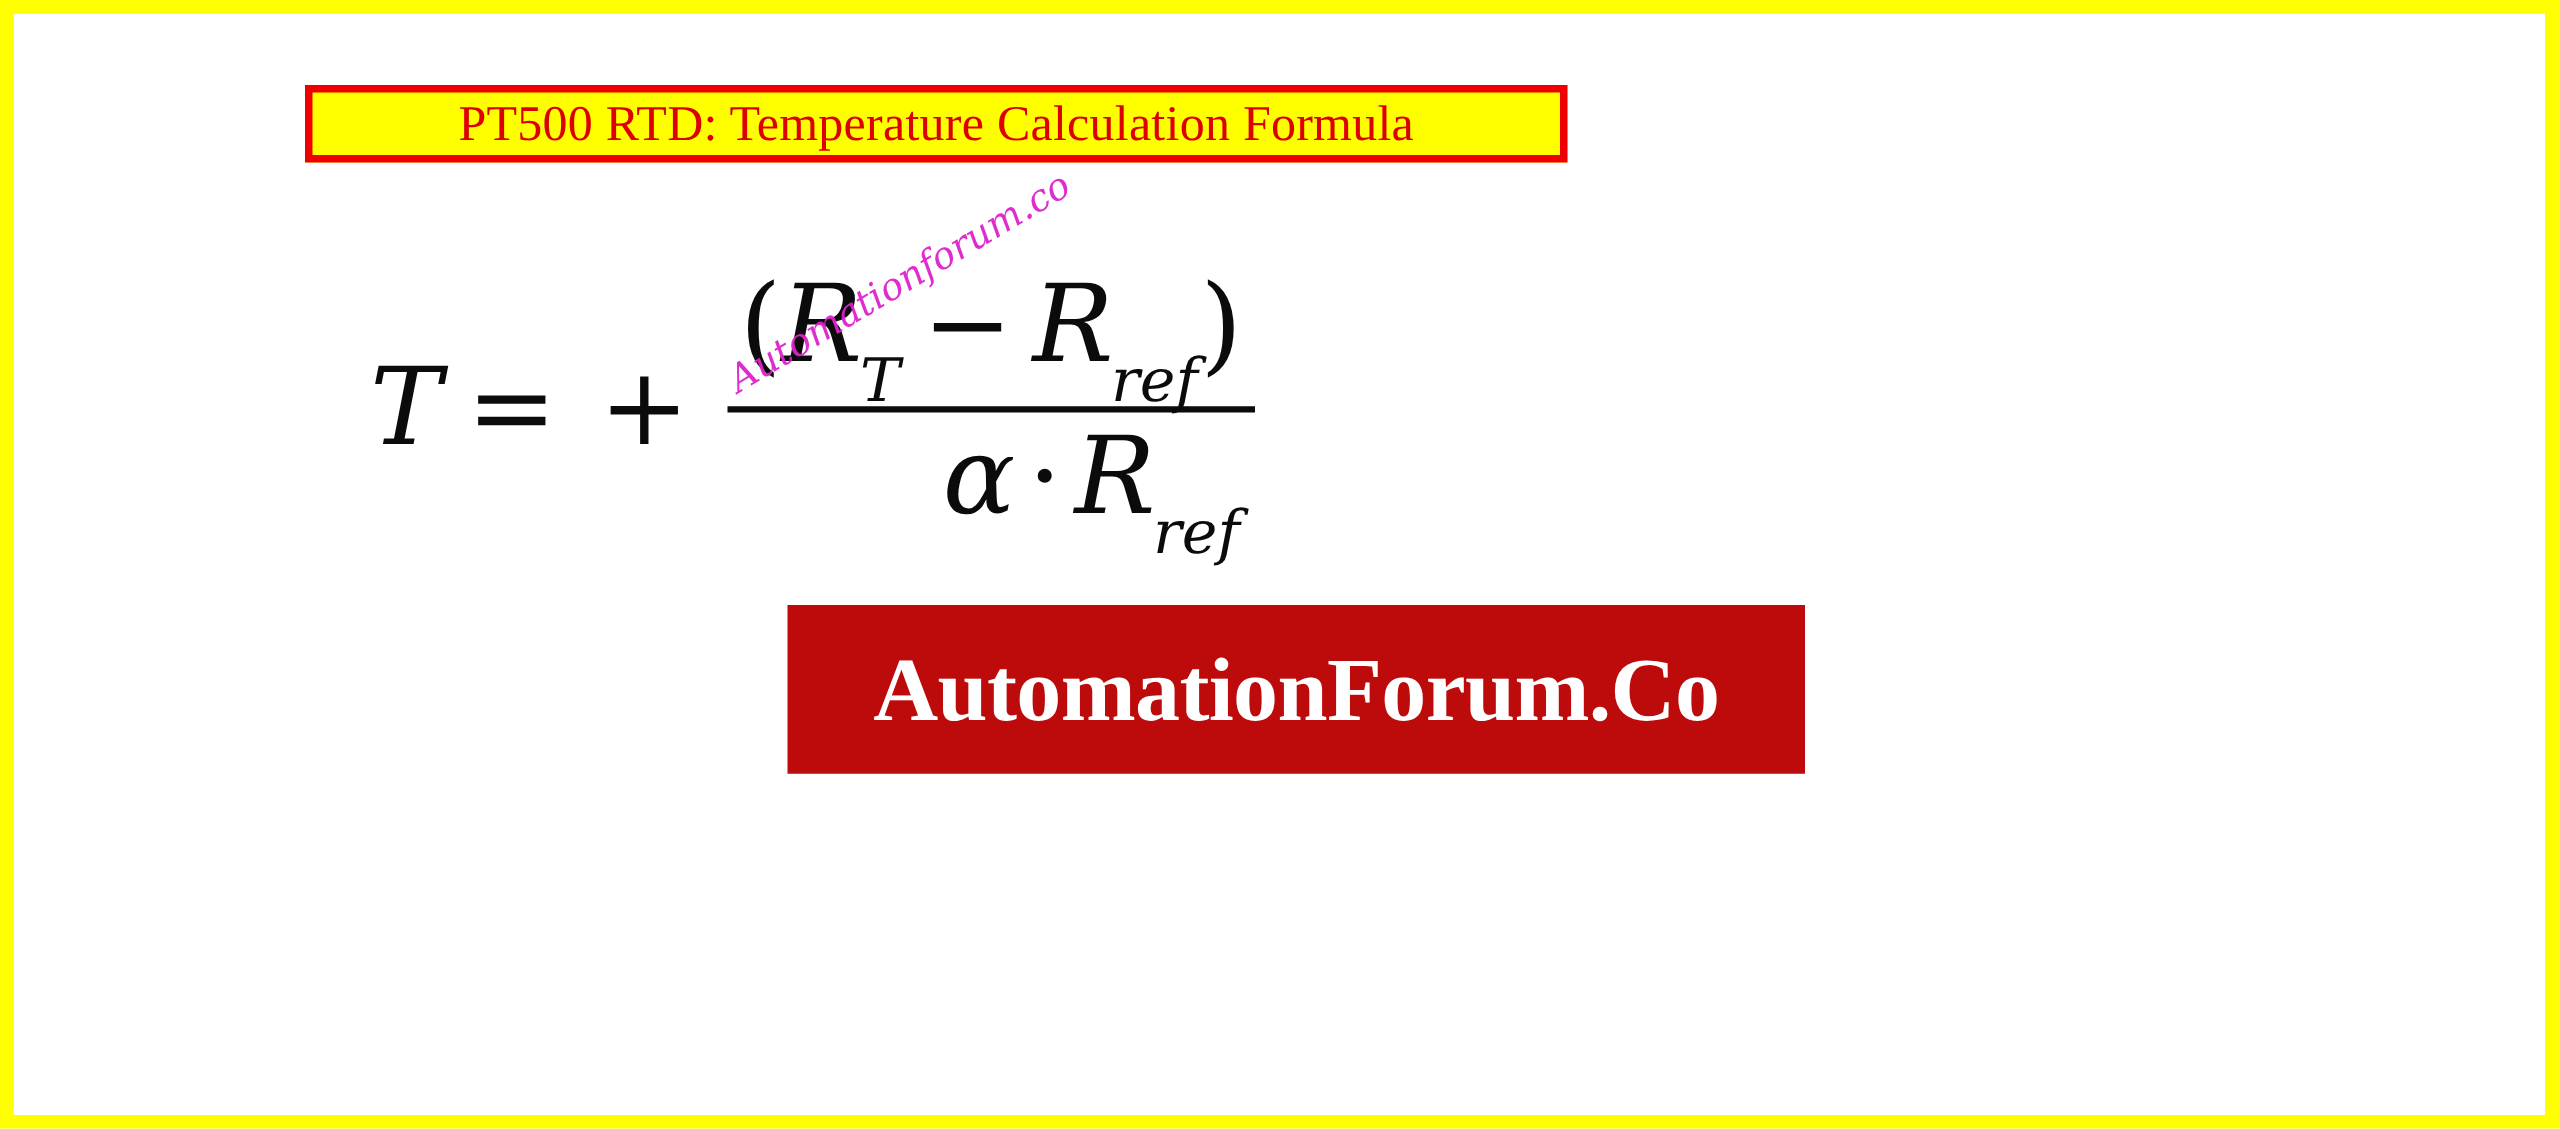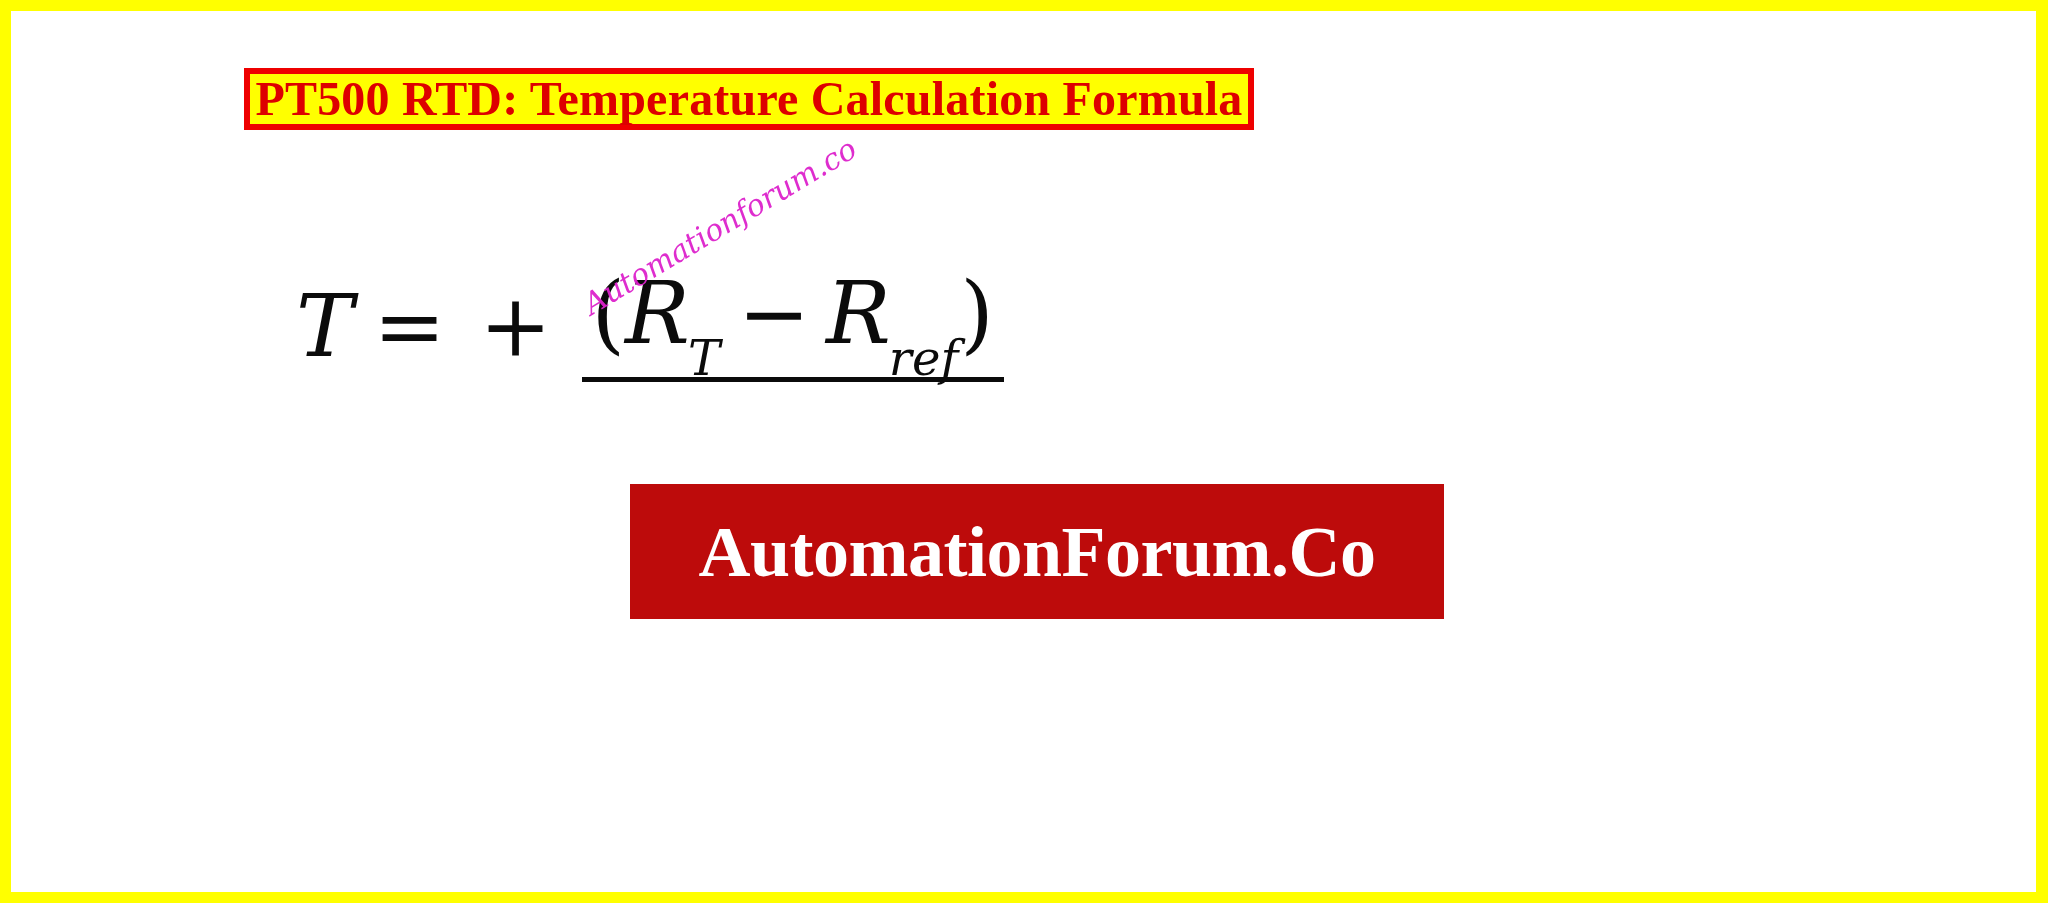--- a/index.html
+++ b/index.html
@@ -40,22 +40,22 @@
     background: #ffff00;
     border: 6px solid #ee0000;
     box-sizing: border-box;
     display: flex;
     align-items: center;
     justify-content: center;
   }
   #title-text {
     color: #dd0000;
     font-family: "Liberation Serif", serif;
-    font-weight: bold;
-    font-size: 48px;
+    font-weight: normal;
+    font-size: 40px;
     letter-spacing: 0.2px;
     white-space: nowrap;
     line-height: 1;
   }
 
   
   #formula {
     position: absolute;
     left: 0;
     top: 175px;
@@ -173,20 +173,21 @@
         <span class="op-eq">=</span>
 
 
         <span class="op-plus">+</span>
 
         <span class="frac">
           <span class="num"><span class="paren">(</span><span class="var">R</span><span class="sub">T</span><span class="op">−</span><span class="var">R</span><span class="sub">ref</span><span class="paren">)</span></span>
 
           <span class="bar"></span>
 
+          <span class="den"><span class="alpha">α</span><span class="cdot">·</span><span class="var">R</span><span class="sub">ref</span></span>
         </span>
 
       </span>
     </div>
 
     <div id="watermark">Automationforum.co</div>
 
     <div id="logo-banner">
       <span id="logo-text">AutomationForum.Co</span>
     </div>

